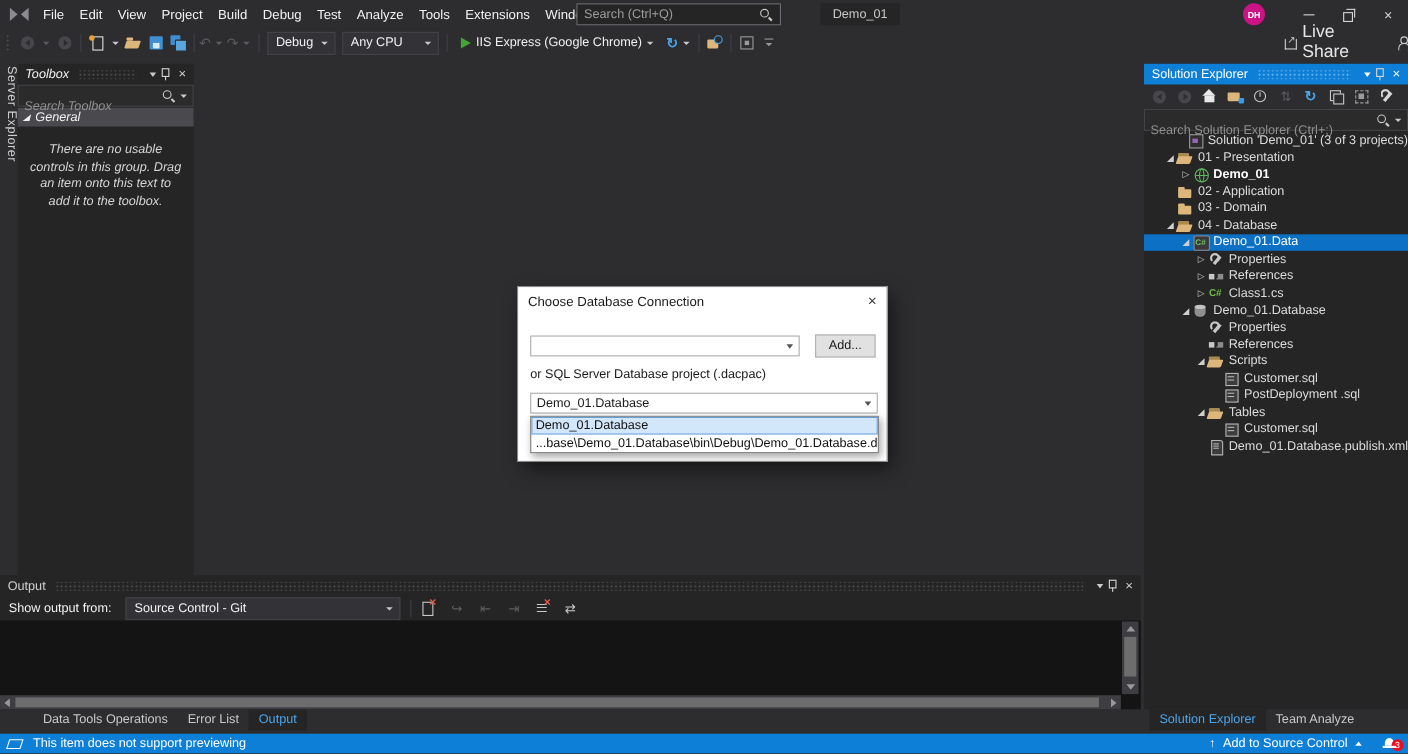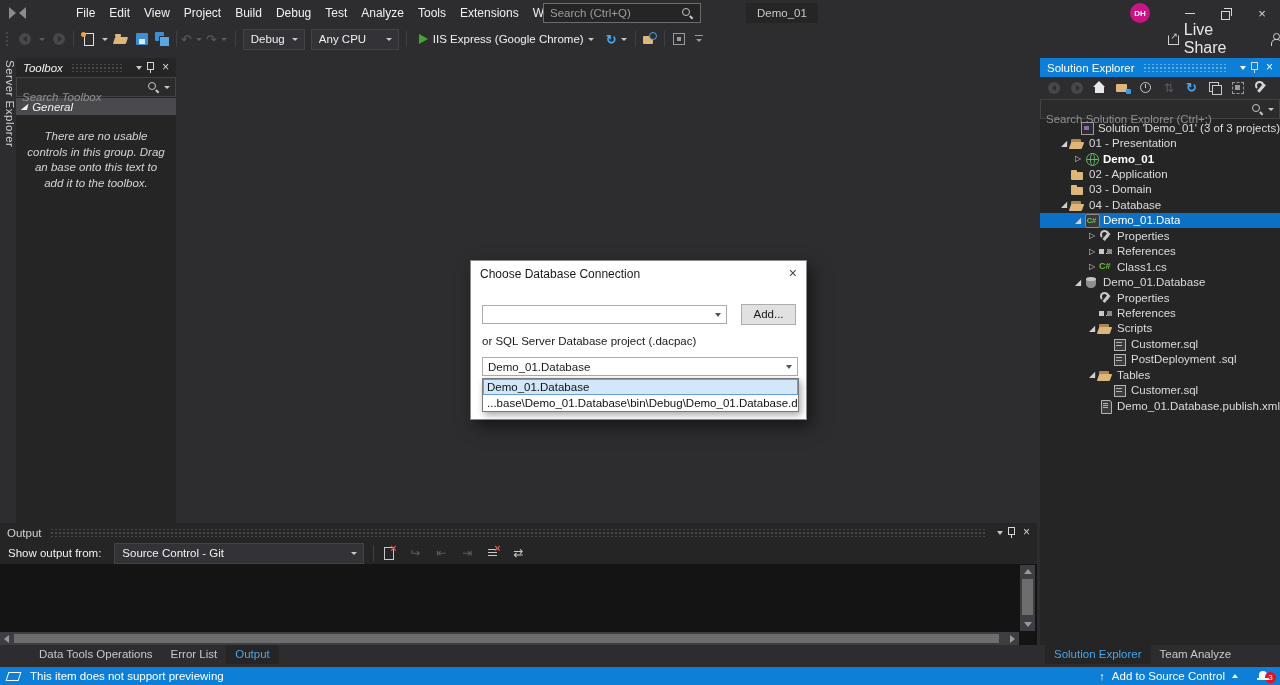--- a/index.html
+++ b/index.html
@@ -16,23 +16,23 @@
     background-size: 4px 4px; background-position: 0 2px; }
   .fill-dots.blue { background-image: radial-gradient(rgba(255,255,255,.35) 1px, transparent 1.1px); }
 
   
   #titlebar { left:0; top:0; width:1280px; height:26px; background:#2d2d30; display:flex; align-items:center; }
   .vs-logo { position:relative; width:17px; height:13px; margin:0 6px 0 9px; }
   .vs-logo::before { content:""; position:absolute; left:0; top:0;
     border-top:6.5px solid transparent; border-bottom:6.5px solid transparent; border-left:7.5px solid #8a8a8f; }
   .vs-logo::after { content:""; position:absolute; right:0; top:0;
     border-top:6.5px solid transparent; border-bottom:6.5px solid transparent; border-right:7.5px solid #8a8a8f; }
-  #menubar { display:flex; height:26px;margin-left:37px; }
+  #menubar { display:flex; height:26px; }
   .menu-item { padding:0 7px; line-height:26px; color:#f1f1f1; font-size:12px; cursor:default; }
-  .tb-search { position:absolute; left:543px; top:3px; width:158px; height:20px;
+  .tb-search { position:absolute; left:524px; top:3px; width:186px; height:20px;
     background:#252526; border:1px solid #6b6b70; display:flex; align-items:center; padding:0 6px; }
   .tb-search .ph { color:#9c9c9c; font-size:11.5px; flex:1; }
   .win-title { position:absolute; left:746px; top:3px; height:20px; line-height:20px;
     background:#252526; color:#c8c8c8; padding:0 11px; font-size:11.5px; }
   .avatar { position:absolute; left:1130px; top:3px; width:20px; height:20px; border-radius:50%;
     background:#cb1385; color:#fff; font-size:8px; font-weight:bold;
     display:flex; align-items:center; justify-content:center; }
   .win-btns { position:absolute; right:0; top:0; height:26px; display:flex; }
   .win-btn { width:36px; height:26px; display:flex; align-items:center; justify-content:center; color:#d6d6d6; }
   .ic-min { width:10px; border-top:1px solid #d6d6d6; }
@@ -352,21 +352,21 @@
   </div>
   <div class="panel-search">
     <span class="ph">Search Toolbox</span>
     <span class="ic-search"></span>
     <span class="chev small" style="margin-right:0"></span>
   </div>
   <div class="group-hdr">
     <span class="exp-glyph">◢</span>
     <span>General</span>
   </div>
-  <div class="tbx-empty">There are no usable controls in this group. Drag an base onto this text to add it to the toolbox.</div>
+  <div class="tbx-empty">There are no usable controls in this group. Drag an item onto this text to add it to the toolbox.</div>
 </div>
 
 <div id="solexp" class="abs">
   <div class="panel-title">
     <span>Solution Explorer</span>
     <span class="fill-dots blue"></span>
     <span class="chev" style="border-top-color:#fff"></span>
     <span class="ic-pin"></span>
     <span class="ic-close" style="margin-left:7px;font-size:12px;color:#fff">×</span>
   </div>

